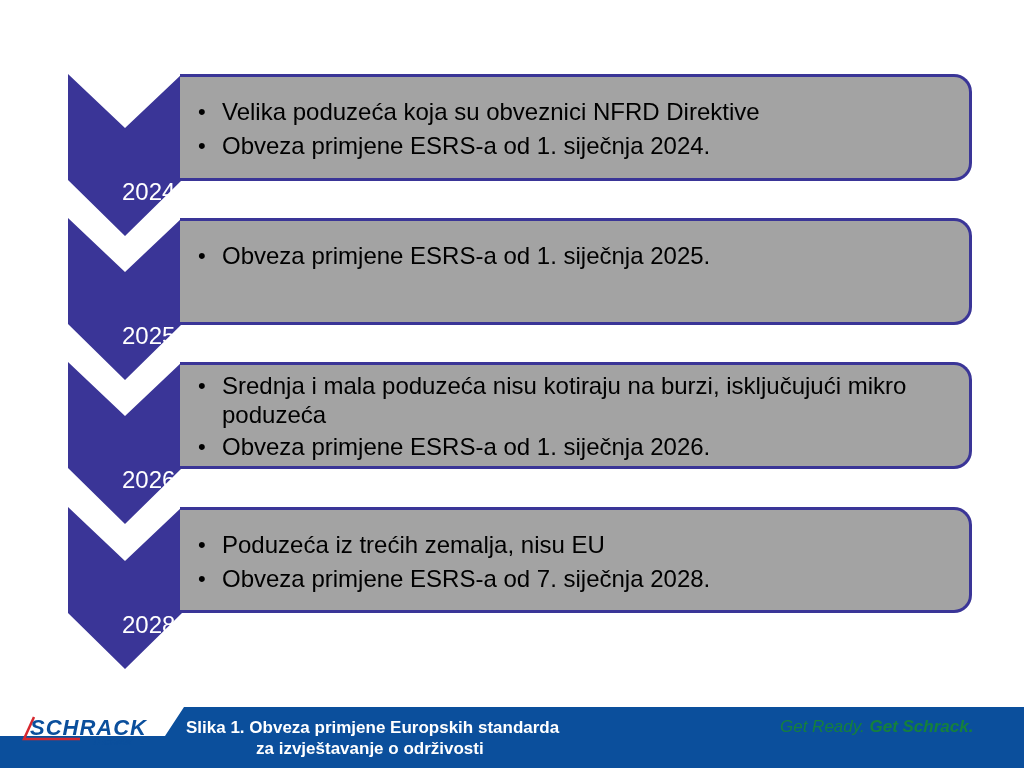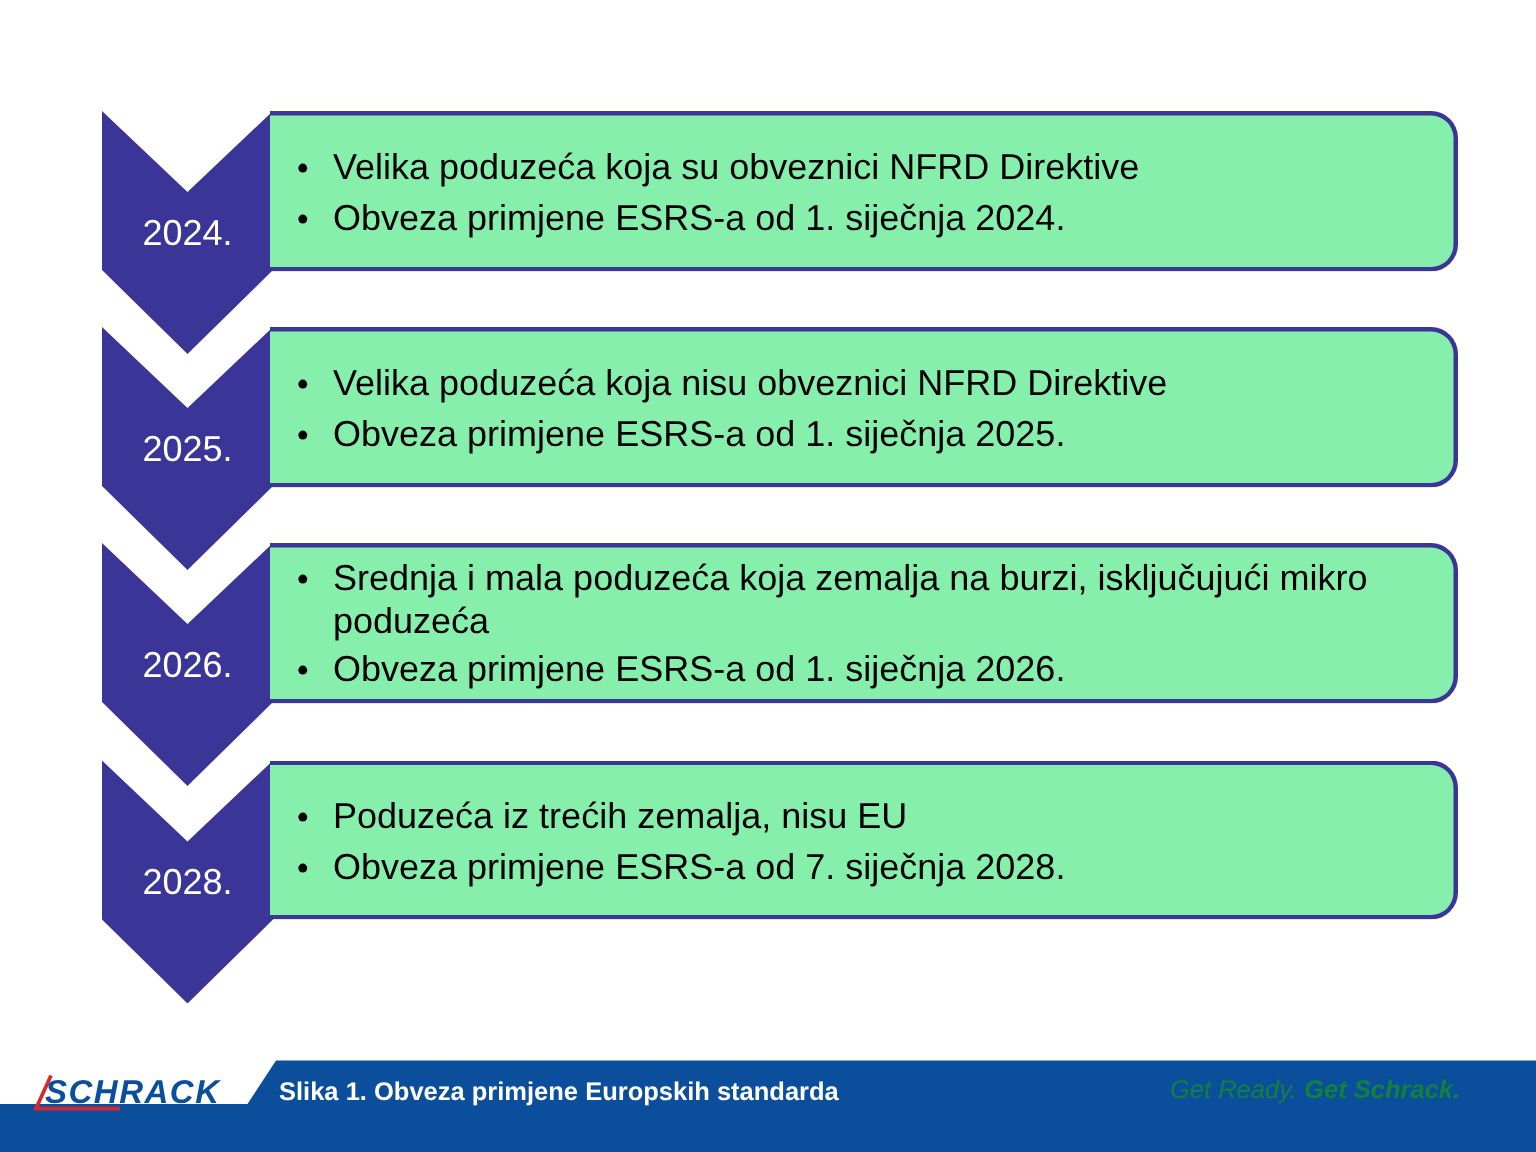--- a/index.html
+++ b/index.html
@@ -5,27 +5,27 @@
     html, body { margin: 0; padding: 0; }
     body {
       width: 1024px; height: 768px; position: relative; overflow: hidden;
       background: #ffffff;
       font-family: "Liberation Sans", sans-serif;
     }
     .step { position: absolute; left: 0; width: 1024px; }
     .chevron { position: absolute; left: 68px; width: 114px; }
     .chevron svg { display: block; }
     .year {
-      position: absolute; left: 68px; width: 114px; text-align: center;
-      color: #ffffff; font-size: 24px;
+      position: absolute; left: 68px; width: 114px; text-align: right;
+      color: #ffffff; font-size: 24px; margin-top: 36px;
     }
     .box {
       position: absolute; left: 180px; width: 792px; box-sizing: border-box;
       border: 3px solid #3a3597; border-left: none;
-      border-radius: 0 18px 18px 0; background: #86efac;
+      border-radius: 0 18px 18px 0; background: #a3a3a3;
     }
     .box ul { list-style: none; margin: 0; padding: 0; position: absolute; left: 14px; right: 10px; }
     .box li {
       position: relative; padding-left: 28px; font-size: 24px; line-height: 29px; color: #000;
       margin-bottom: 5px;
     }
     .box li::before {
       content: "\2022"; position: absolute; left: 4px; top: 0; font-size: 22px;
     }
     .footer { position: absolute; left: 0; top: 700px; width: 1024px; height: 68px; }
@@ -69,36 +69,35 @@
 
 <div class="step">
   <div class="chevron" style="top:218px;">
     <svg width="114" height="162" viewBox="0 0 114 162">
         <polygon points="0,0 57,54 114,0 114,106 57,162 0,106" fill="#3a3597"></polygon>
       </svg>
   </div>
   <div class="year" style="top:286px;">2025.</div>
   <div class="box" style="top:218px; height:107px;">
     <ul style="top:20px;">
-      <li>Velika poduzeća koja nisu obveznici NFRD Direktive</li>
       <li>Obveza primjene ESRS-a od 1. siječnja 2025.</li>
     </ul>
   </div>
 </div>
 
 <div class="step">
   <div class="chevron" style="top:362px;">
     <svg width="114" height="162" viewBox="0 0 114 162">
         <polygon points="0,0 57,54 114,0 114,106 57,162 0,106" fill="#3a3597"></polygon>
       </svg>
   </div>
   <div class="year" style="top:430px;">2026.</div>
   <div class="box" style="top:362px; height:107px;">
     <ul style="top:6px;">
-      <li style="margin-bottom:3px;">Srednja i mala poduzeća koja zemalja na burzi, isključujući mikro poduzeća</li>
+      <li style="margin-bottom:3px;">Srednja i mala poduzeća nisu kotiraju na burzi, isključujući mikro poduzeća</li>
       <li>Obveza primjene ESRS-a od 1. siječnja 2026.</li>
     </ul>
   </div>
 </div>
 
 <div class="step">
   <div class="chevron" style="top:507px;">
     <svg width="114" height="162" viewBox="0 0 114 162">
         <polygon points="0,0 57,54 114,0 114,106 57,162 0,106" fill="#3a3597"></polygon>
       </svg>
@@ -121,18 +120,19 @@
 <div class="logo">
   <svg width="130" height="40" viewBox="0 0 130 40" style="position:absolute;left:0;top:0;">
     <polyline points="14,4 4,26 60,26" fill="none" stroke="#d7282f" stroke-width="2.5"></polyline>
   </svg>
   <span class="logo-word">SCHRACK</span>
   <span class="logo-sub">TECHNIK</span>
 </div>
 
 <div class="caption">
   <span>Slika 1. Obveza primjene Europskih standarda</span>
+  <span class="l2">za izvještavanje o održivosti</span>
 </div>
 
 <div class="slogan">
   <span>Get Ready.</span>
   <b>Get Schrack.</b>
 </div>
 
 </body></html>

